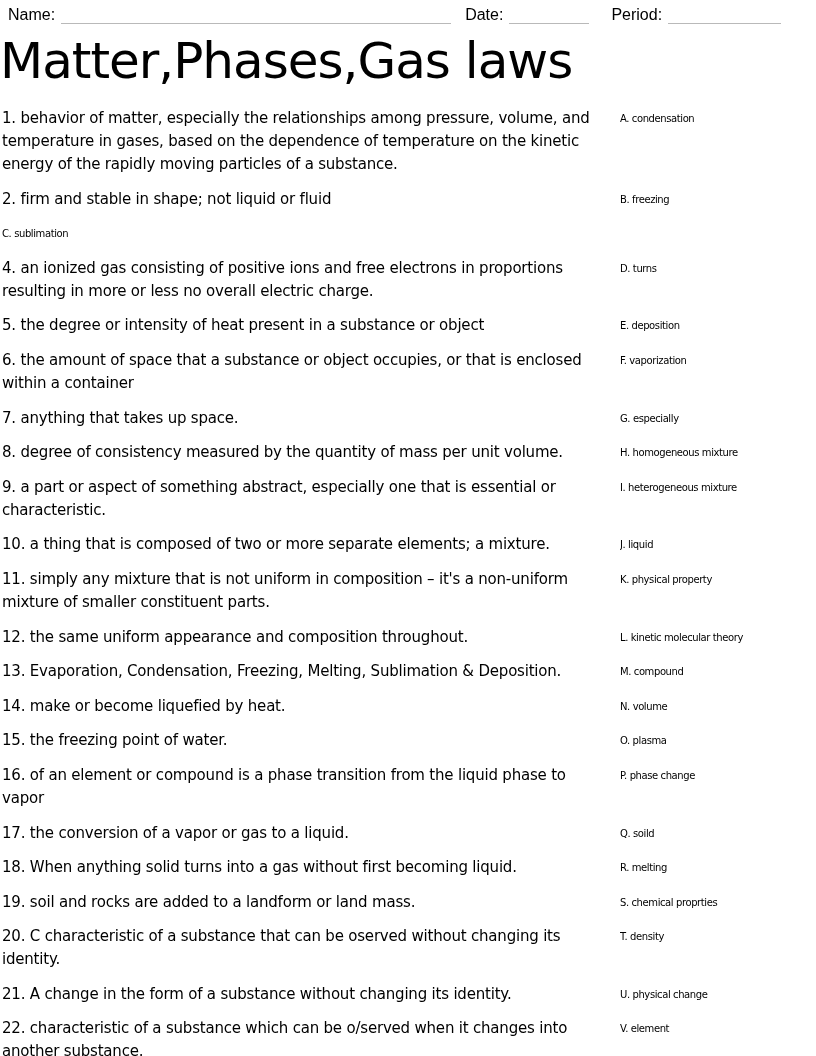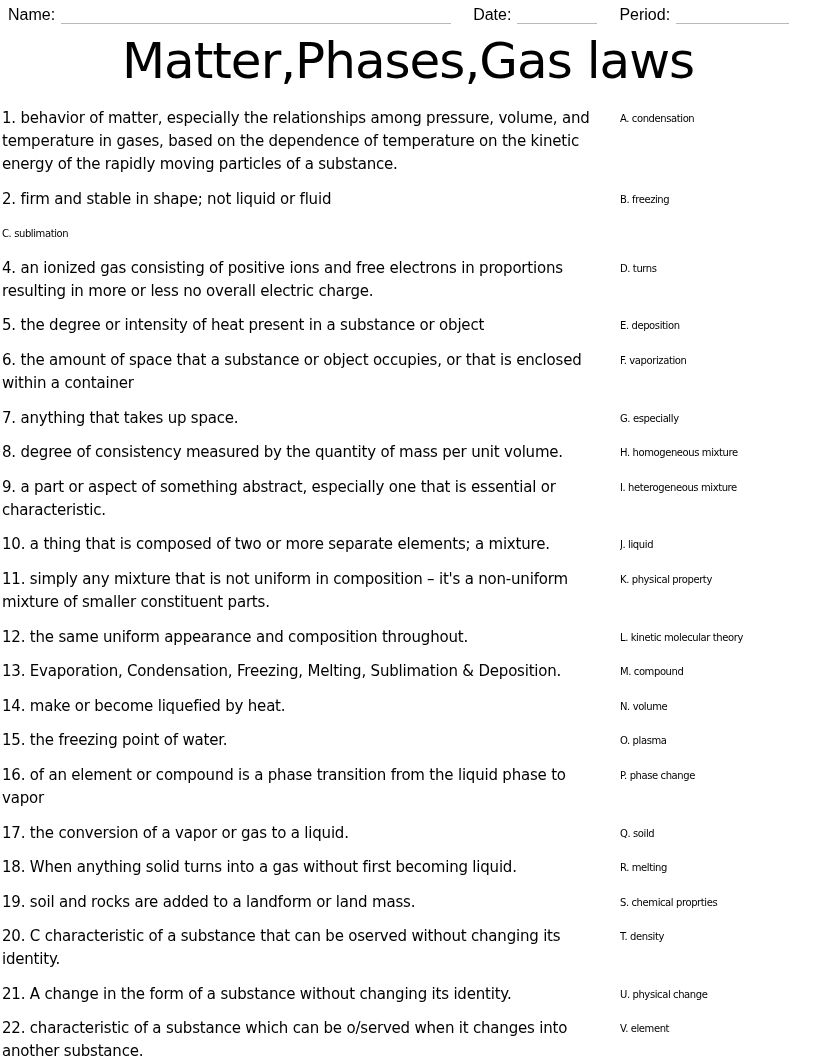--- a/index.html
+++ b/index.html
@@ -22,28 +22,27 @@
     font-size: 16px;
     color: #000;
   }
   .hdr .label { white-space: nowrap; line-height: 18px; }
   .blank {
     display: inline-block;
     border-bottom: 1.5px solid #b9b9b9;
     height: 15px;
   }
   .blank-name   { width: 390px; margin-left: 6px; }
-  .label-date   { margin-left: 22px; }
+  .label-date   { margin-left: 14px; }
   .blank-date   { width: 80px;  margin-left: 6px; }
   .label-period { margin-left: 22px; }
   .blank-period { width: 113px; margin-left: 6px; }
   
   .title {
     margin: 7px 0 0 0;
-    text-align: center;
     font-family: "DejaVu Sans", sans-serif;
     font-weight: 400;
     font-size: 50px;
     line-height: 60px;
     letter-spacing: -1px;
     color: #000;
   }
   
   .list {
     margin-top: 16px;

